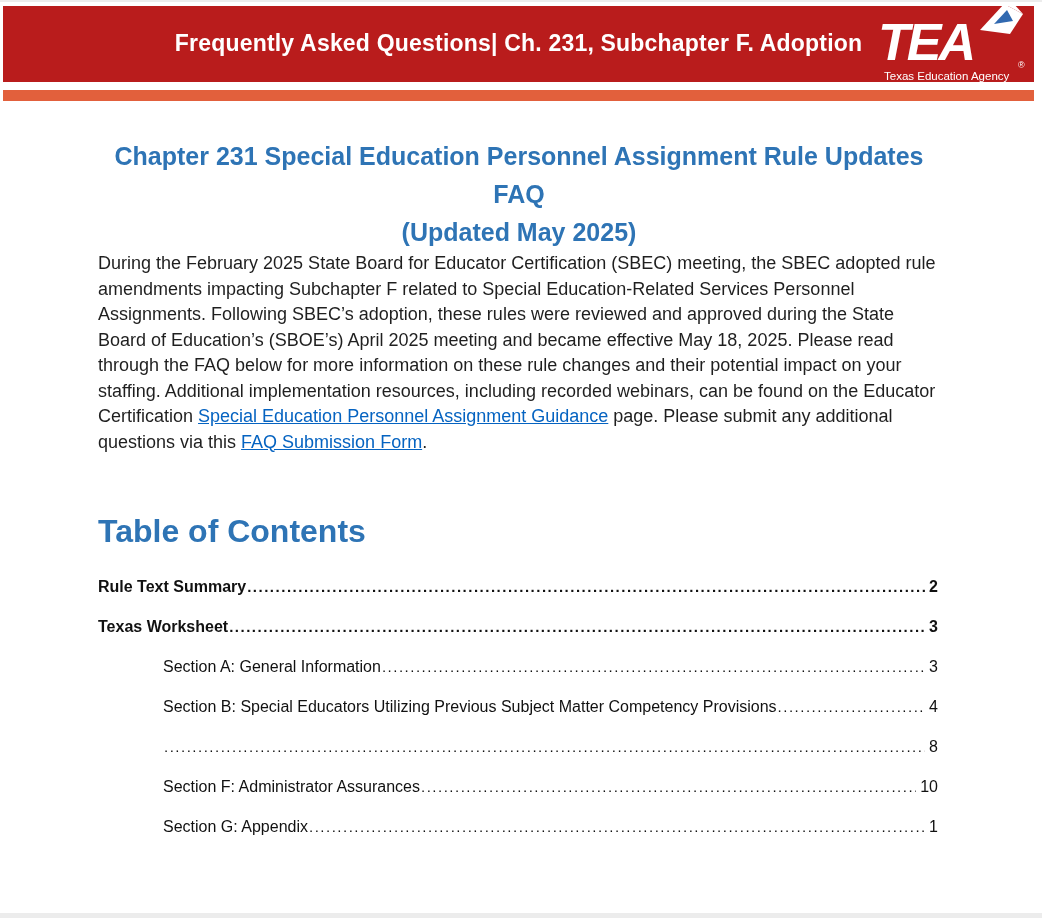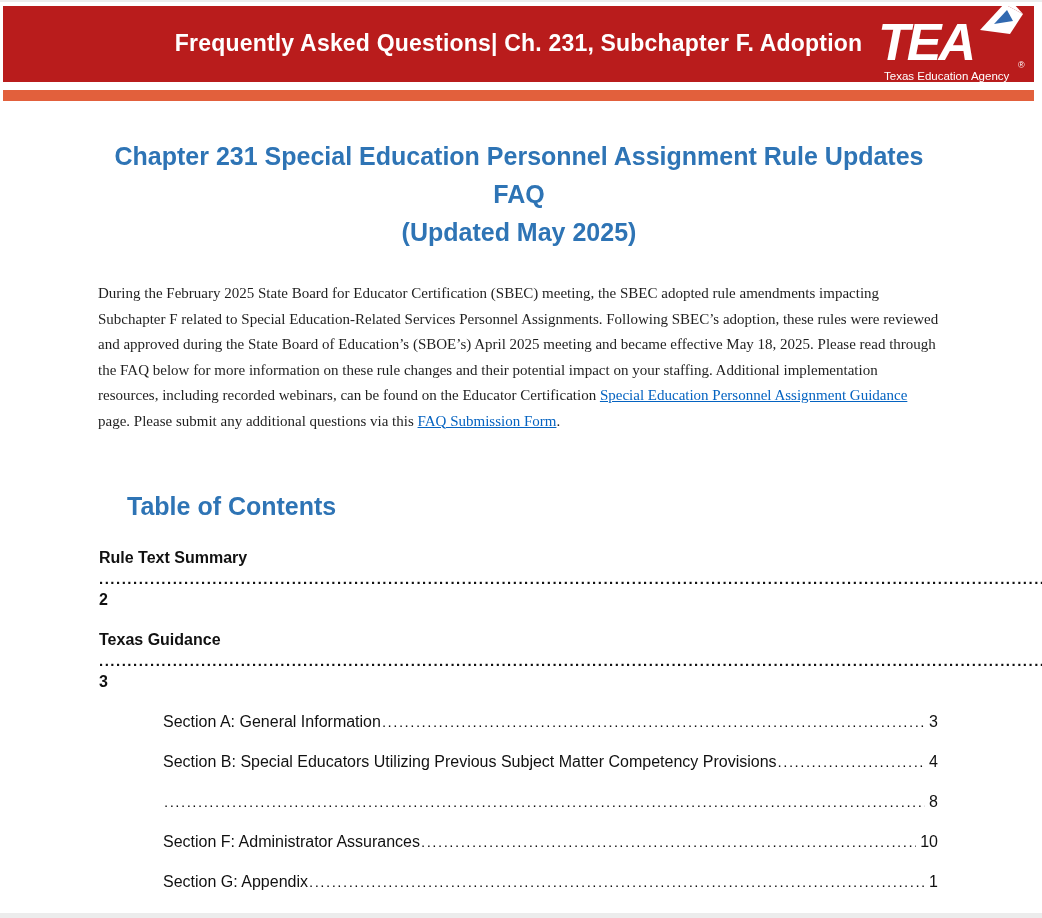--- a/index.html
+++ b/index.html
@@ -55,55 +55,52 @@
     padding: 36px 102px 0 98px;
   }
   .doc-title {
     color: #2E74B5;
     font-size: 25px;
     font-weight: bold;
     text-align: center;
     line-height: 38px;
   }
   .intro {
-    margin-top: 30px;
-    font-size: 15px;
+    font-size: 18px;
     line-height: 25.5px;
     color: #1f1f1f;
     max-width: 848px;
-    font-family: Liberation Serif, serif;
   }
   .doclink {
     color: #0563C1;
     text-decoration: underline;
     cursor: pointer;
   }
   .toc-heading {
     margin-top: 58px;
     color: #2E74B5;
-    font-size: 25px;
+    font-size: 32px;
     font-weight: bold;
-    margin-left: 29px;
   }
 
   
   .toc {
     margin-top: 26px;
     max-width: 840px;
   }
   .toc-row {
     display: flex;
     align-items: baseline;
     font-size: 16px;
     line-height: 21px;
     margin-bottom: 19px;
     cursor: pointer;
     color: #111111;
   }
-  .toc-row.bold { font-weight: bold; flex-direction: column; }
+  .toc-row.bold { font-weight: bold; }
   .toc-row.indent { padding-left: 65px; }
   .toc-label { white-space: nowrap; }
   .toc-dots {
     flex: 1;
     overflow: hidden;
     white-space: nowrap;
     margin: 0 4px 0 1px;
     font-size: 15px;
   }
   .toc-dots::before {
@@ -163,21 +160,21 @@
 
   <nav class="toc">
 
     <div class="toc-row bold">
       <span class="toc-label">Rule Text Summary</span>
       <span class="toc-dots"></span>
       <span class="toc-page">2</span>
     </div>
 
     <div class="toc-row bold">
-      <span class="toc-label">Texas Guidance</span>
+      <span class="toc-label">Texas Worksheet</span>
       <span class="toc-dots"></span>
       <span class="toc-page">3</span>
     </div>
 
     <div class="toc-row indent">
       <span class="toc-label">Section A: General Information</span>
       <span class="toc-dots"></span>
       <span class="toc-page">3</span>
     </div>
 

